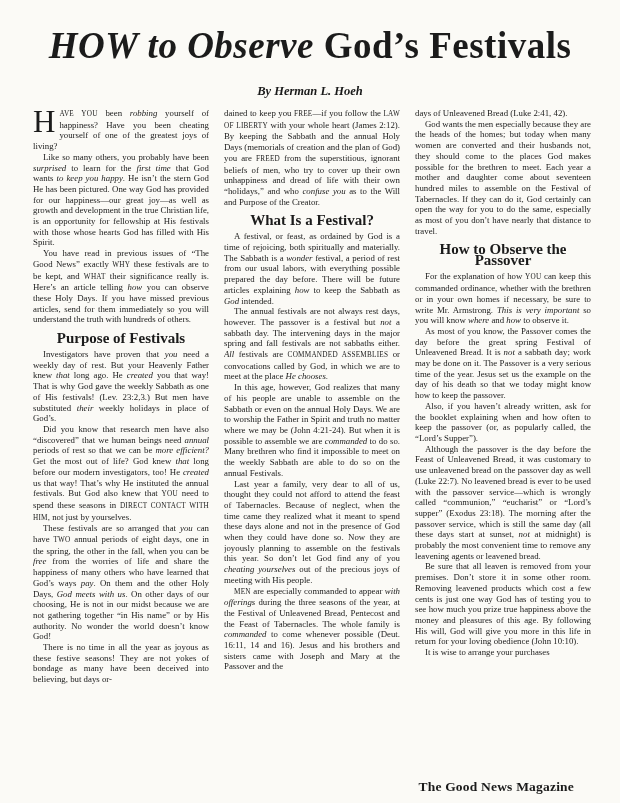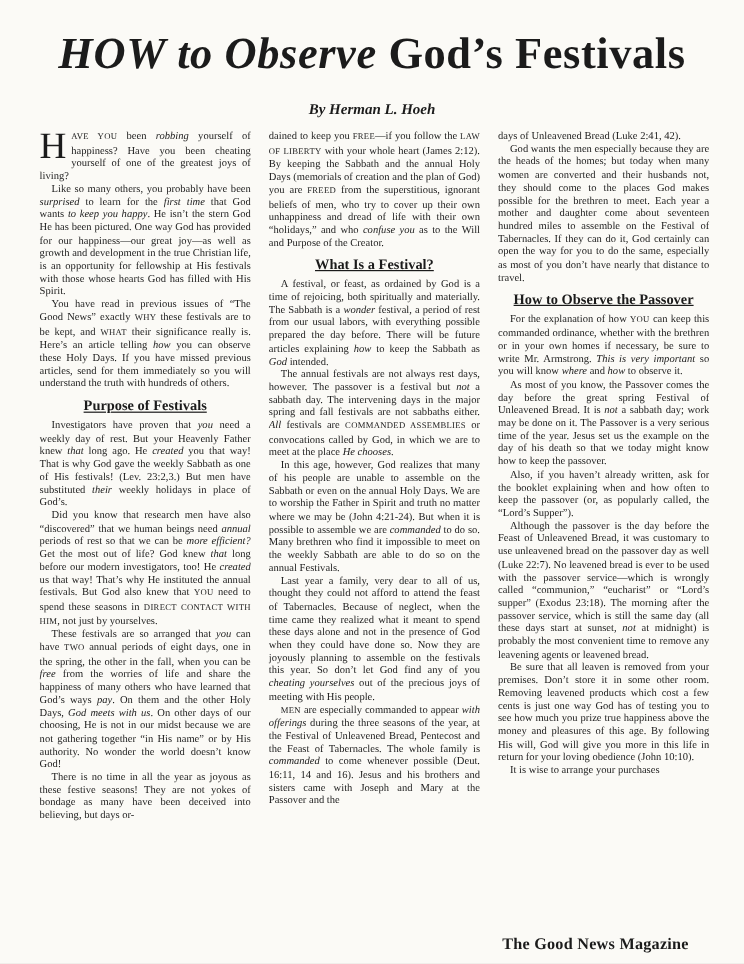--- a/index.html
+++ b/index.html
@@ -58,24 +58,23 @@
   .col p {
     margin: 0;
     font-size: 8.8px;
     line-height: 10.7px;
     text-indent: 10px;
   }
   .col p.noindent, .col p.has-dropcap { text-indent: 0; }
   .col h3 {
     margin: 8px 0 5px 0;
     text-align: center;
-    font-size: 12px;
+    font-size: 15px;
     line-height: 11px;
     font-weight: 700;
-    text-decoration: underline;
   }
   .dropcap {
     float: left;
     font-size: 31px;
     line-height: 26px;
     padding: 1px 4px 0 0;
     font-weight: 400;
   }
   .sc { font-size: 0.82em; letter-spacing: 0.25px; }
   .footer {

